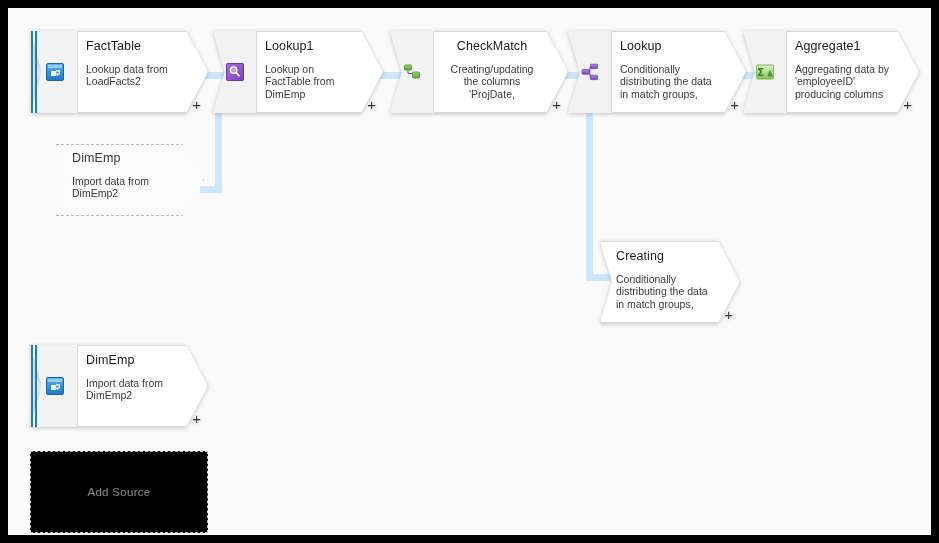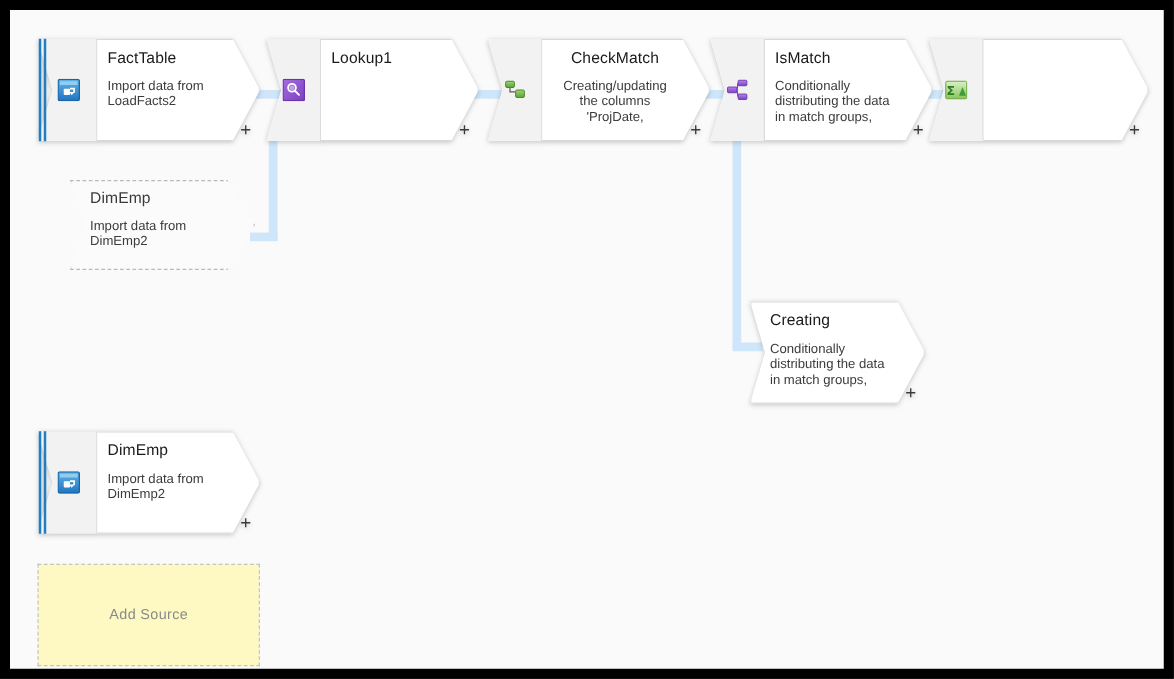--- a/index.html
+++ b/index.html
@@ -106,21 +106,21 @@
   .node.ghost .node-body { left: 16px; }
   .node.ghost .node-title { color: #3a3a3a; }
 
   
   .node.plain .node-body { left: 16px; }
 
   
   #add-source {
     position: absolute;
     border: 1px dashed #c4c4c4;
-    background: #fef9c3;
+    background: #000000;
     display: flex;
     align-items: center;
     justify-content: center;
     font-size: 11.5px;
     color: #8a8a8a;
     letter-spacing: .3px;
   }
 </style>
 </head>
 <body>
@@ -158,21 +158,21 @@
           <rect x="2" y="2" width="14" height="3" fill="#9fd2f2" opacity=".85"></rect>
           <g fill="#ffffff">
             <rect x="5" y="8" width="5" height="5" rx="0.6"></rect>
             <path d="M10 7.2 L14 7.2 L14 11.2 L12.6 11.2 L12.6 8.6 L10 8.6 Z"></path>
             <path d="M9.4 10.6 L13.4 10.6 L11.4 13.2 Z"></path>
           </g>
         </svg>
       </div>
       <div class="node-body">
         <div class="node-title">FactTable</div>
-        <div class="node-desc">Import data from LoadFacts2</div>
+        <div class="node-desc">Lookup data from LoadFacts2</div>
       </div>
       <div class="node-plus">+</div>
     </div>
 
     <div class="node ghost" style="left:48px; top:136px; width:148px; height:72px;">
       <div class="node-shape"></div>
       <div class="node-body" style="padding-top:7px;">
         <div class="node-title">DimEmp</div>
         <div class="node-desc">Import data from DimEmp2</div>
       </div>
@@ -192,20 +192,21 @@
           <rect x="0.5" y="0.5" width="17" height="17" rx="1" fill="url(#gpur1)" stroke="#6b33ad"></rect>
           <g stroke="#ffffff" stroke-width="1.5" fill="none">
             <circle cx="7.6" cy="7.2" r="3.1"></circle>
             <line x1="9.9" y1="9.6" x2="13.2" y2="12.9" stroke-linecap="round"></line>
           </g>
           <circle cx="7.6" cy="7.2" r="1.9" fill="#ffffff" opacity=".45"></circle>
         </svg>
       </div>
       <div class="node-body" style="left:52px;">
         <div class="node-title">Lookup1</div>
+        <div class="node-desc">Lookup on FactTable from DimEmp</div>
       </div>
       <div class="node-plus">+</div>
     </div>
 
     <div class="node" style="left:382px; top:23px; width:178px;text-align:center;">
       <div class="node-shape"></div>
       <div class="node-icon-panel" style="width:44px;"></div>
       <div class="node-icon" style="left:13px;">
         <svg viewBox="0 0 18 18" width="18" height="18">
           <defs>
@@ -237,41 +238,45 @@
                 <stop offset="1" stop-color="#7a3fc4"></stop>
               </linearGradient>
             </defs>
           <rect x="9.5" y="1.2" width="7" height="4.4" rx=".8" fill="url(#gpur2)" stroke="#6b33ad" stroke-width=".7"></rect>
           <rect x="1" y="6.6" width="7.5" height="4.6" rx=".8" fill="url(#gpur2)" stroke="#6b33ad" stroke-width=".7"></rect>
           <rect x="9.5" y="12.2" width="7" height="4.4" rx=".8" fill="url(#gpur2)" stroke="#6b33ad" stroke-width=".7"></rect>
           <path d="M8.6 8.9 L9.4 3.4 M8.6 8.9 L9.4 14.4" stroke="#7a3fc4" stroke-width="1.1" fill="none"></path>
         </svg>
       </div>
       <div class="node-body" style="left:52px;">
-        <div class="node-title">IsMatch</div>
+        <div class="node-title">Lookup</div>
         <div class="node-desc">Conditionally distributing the data in match groups, based</div>
       </div>
       <div class="node-plus">+</div>
     </div>
 
     <div class="node" style="left:735px; top:23px; width:176px;">
       <div class="node-shape"></div>
       <div class="node-icon-panel" style="width:44px;"></div>
       <div class="node-icon" style="left:13px;">
         <svg viewBox="0 0 18 18" width="18" height="18">
           <defs>
               <linearGradient id="ggrn2" x1="0" y1="0" x2="0" y2="1">
             <stop offset="0" stop-color="#d9f0c6"></stop>
                 <stop offset="1" stop-color="#8cc45e"></stop>
               </linearGradient>
             </defs>
           <rect x="0.6" y="2" width="16.8" height="14" rx="1" fill="url(#ggrn2)" stroke="#6aa83f" stroke-width=".8"></rect>
           <text x="4.6" y="13" font-family="DejaVu Sans, sans-serif" font-size="10" font-weight="bold" fill="#2f7d22" text-anchor="middle">Σ</text>
           <path d="M11.2 13.6 L14 6.6 L16.8 13.6 Z" fill="#3f9b35"></path>
         </svg>
+      </div>
+      <div class="node-body" style="left:52px;">
+        <div class="node-title">Aggregate1</div>
+        <div class="node-desc">Aggregating data by 'employeeID' producing columns</div>
       </div>
       <div class="node-plus">+</div>
     </div>
 
     <div class="node plain" style="left:592px; top:233px; width:140px;">
       <div class="node-shape"></div>
       <div class="node-body">
         <div class="node-title">Creating</div>
         <div class="node-desc">Conditionally distributing the data in match groups, based</div>
       </div>

